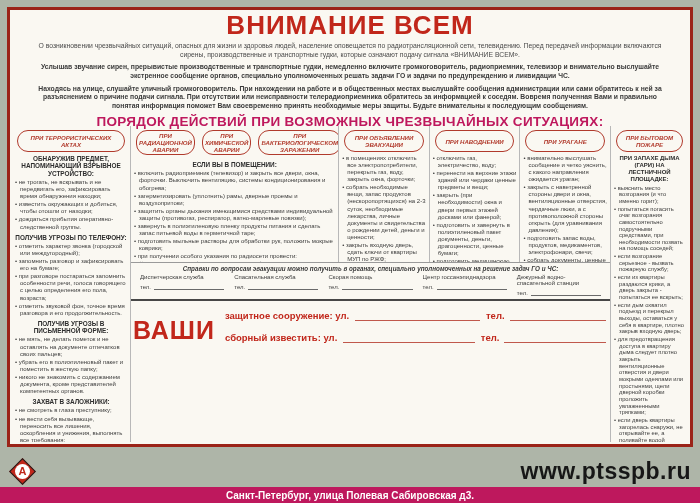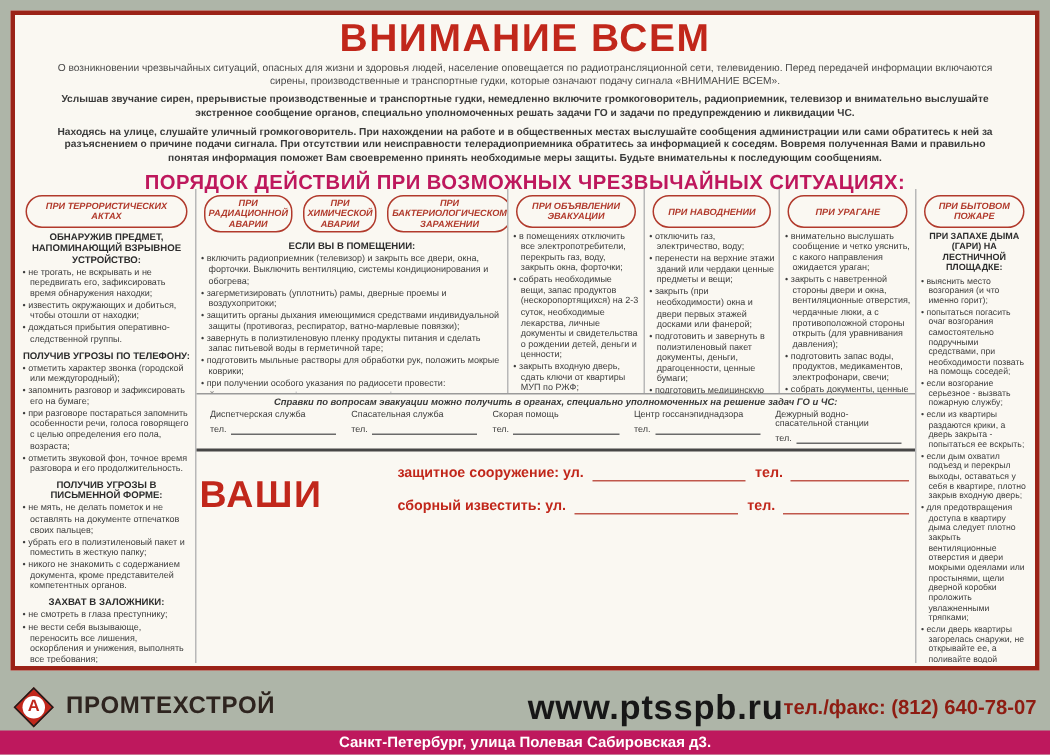--- a/index.html
+++ b/index.html
@@ -68,21 +68,21 @@
     border-top:1px solid #9a9a9a; border-bottom:2.5px solid #474747;
     padding:2px 4px 3px; flex:0 0 auto;
   }
   .strip-h { font-style:italic; font-weight:bold; font-size:6.3px; text-align:center; color:#3a3a3a; margin-bottom:2px; }
   .services { display:flex; }
   .service { flex:1; padding:0 5px; font-size:6px; color:#3c3c3c; }
   .tel-row { display:flex; align-items:flex-end; margin-top:3px; }
   .tel-line { flex:1; border-bottom:1px solid #6a6a6a; margin-left:3px; height:7px; }
 
   
-  .your { display:flex; padding:5px 4px 0 2px; flex:1; min-height:0;gap:40px; }
+  .your { display:flex; padding:5px 4px 0 2px; flex:1; min-height:0; }
   .your-title { color:#c1271b; font-weight:bold; font-size:25px; letter-spacing:1px; margin:10px 10px 0 0; }
   .your-rows { flex:1; padding-top:4px; }
   .facility-row { display:flex; align-items:flex-end; color:#c1271b; font-weight:bold; font-size:9.5px; margin-bottom:11px; }
   .facility-row .fill-a { flex:2.2; border-bottom:1px solid #c0584c; margin:0 6px; height:10px; }
   .facility-row .fill-b { flex:1.7; border-bottom:1px solid #c0584c; margin-left:5px; height:10px; }
 
   
   .footer { position:absolute; left:0; right:0; bottom:16px; height:32px; display:flex; align-items:center; padding:0 9px; }
   .logo { width:27px; height:27px; position:relative; margin-right:8px; flex:0 0 auto; }
   .logo-diamond { position:absolute; left:4px; top:4px; width:19px; height:19px; background:#c1271b; border:1.5px solid #1d1d1d; transform:rotate(45deg); }
@@ -310,18 +310,16 @@
     </div>
 
   </div>
 </div>
 
 <div class="footer">
   <div class="logo">
     <div class="logo-diamond"></div>
     <div class="logo-circle">А</div>
   </div>
-  <div class="company">ПРОМТЕХСТРОЙ</div>
   <div class="website">www.ptsspb.ru</div>
-  <div class="phone">тел./факс: (812) 640-78-07</div>
 </div>
 
 <div class="addrbar">Санкт-Петербург, улица Полевая Сабировская д3.</div>
 
 </body></html>

